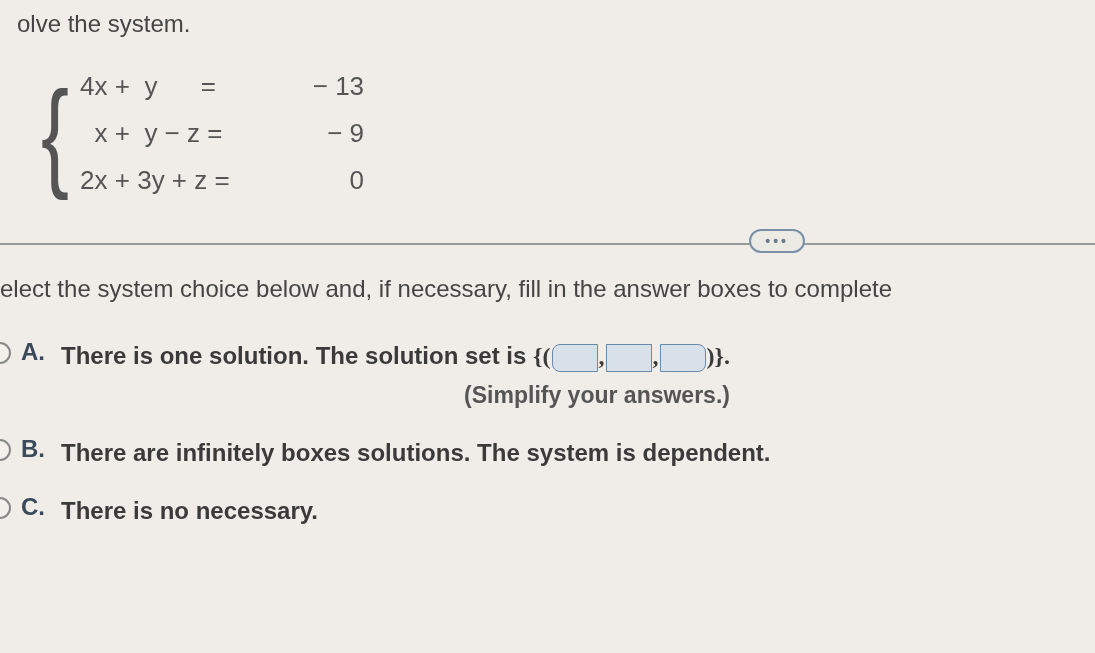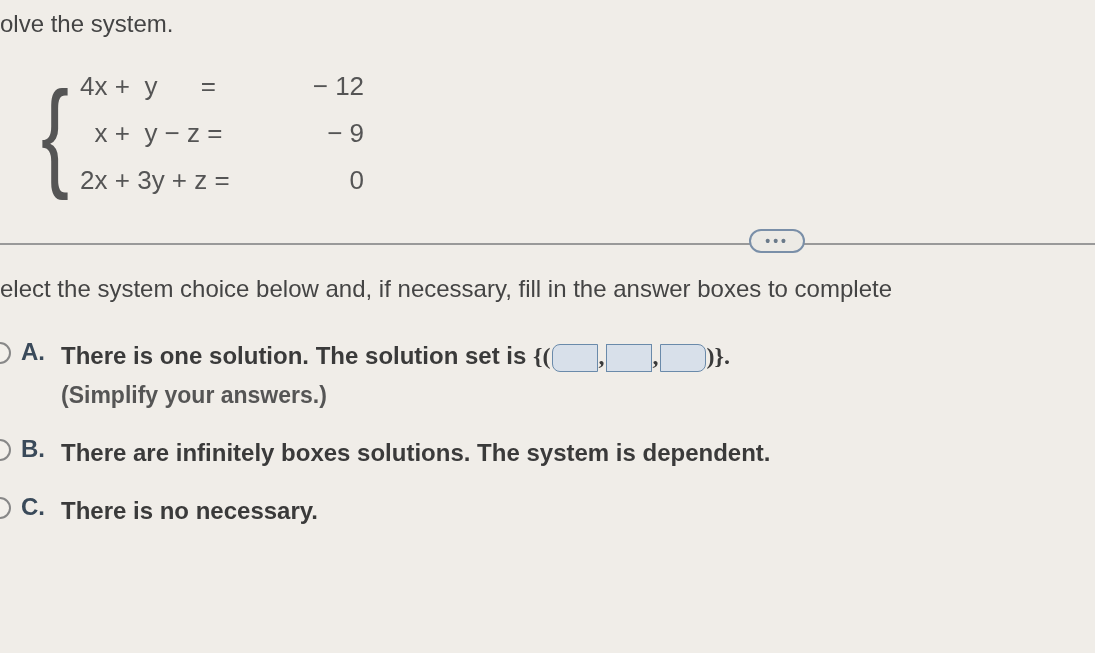--- a/index.html
+++ b/index.html
@@ -13,21 +13,21 @@
       width: 1095px;
       height: 653px;
       padding: 10px 0 0 0;
       color: #3a3a3a;
       overflow: hidden;
     }
     .question-text {
       font-size: 24px;
       color: #444;
       margin-bottom: 25px;
-      padding-left: 0;
+      padding-left: 17px;
     }
     .equation-block {
       display: flex;
       align-items: center;
       margin-left: 35px;
       margin-bottom: 40px;
     }
     .brace {
       font-size: 120px;
       line-height: 100px;
@@ -124,36 +124,37 @@
       border-bottom-left-radius: 8px;
     }
     .answer-box.last {
       border-top-right-radius: 8px;
       border-bottom-right-radius: 8px;
     }
     .hint {
       font-size: 23px;
       color: #555;
       margin-top: 4px;
+      text-align: right;
     }
     .set-notation {
       font-family: 'Times New Roman', serif;
     }
   </style>
 </head>
 <body>
 
 <div class="question-text">olve the system.</div>
 
 <div class="equation-block">
   <div class="brace">{</div>
   <div class="equations">
     <div class="eq-row">
       <span class="eq-left">4x +  y      =</span>
-      <span class="eq-right">− 12</span>
+      <span class="eq-right">− 13</span>
     </div>
     <div class="eq-row">
       <span class="eq-left">  x +  y − z =</span>
       <span class="eq-right">− 9</span>
     </div>
     <div class="eq-row">
       <span class="eq-left">2x + 3y + z =</span>
       <span class="eq-right">0</span>
     </div>
   </div>

